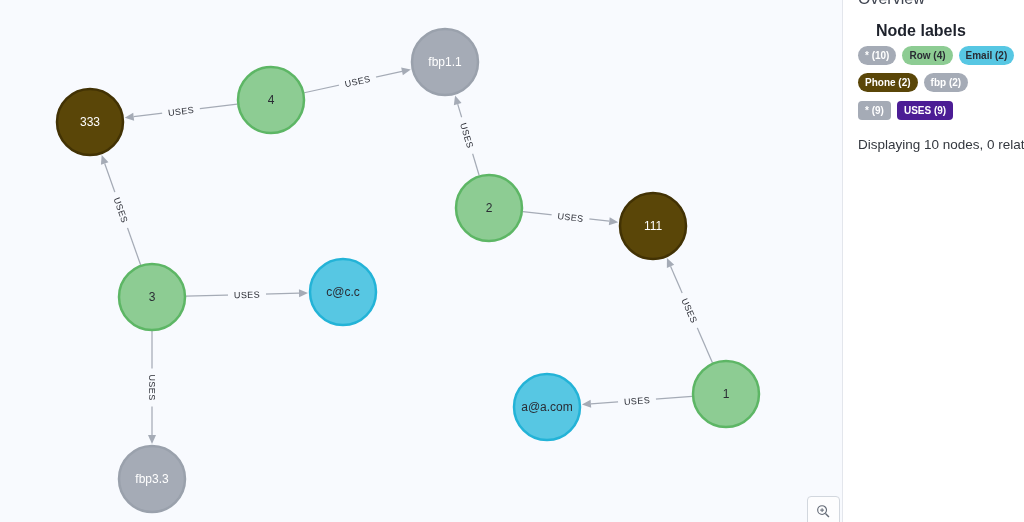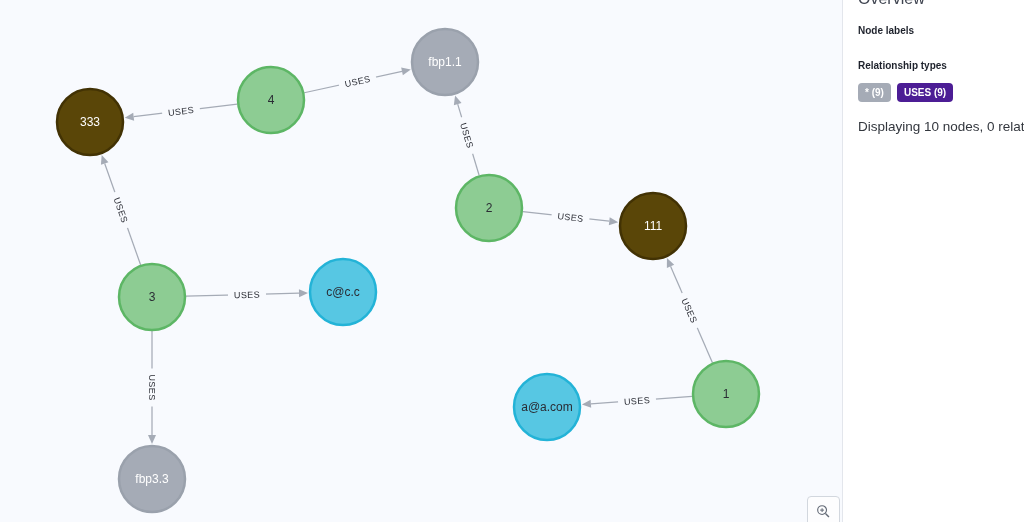--- a/index.html
+++ b/index.html
@@ -30,22 +30,23 @@
   
   .sidebar {
     position: absolute; left: 844px; top: 0; width: 180px; height: 522px;
     background: #ffffff; padding: 0 0 0 14px; overflow: hidden;
   }
   .overview-title {
     font-size: 16px; line-height: 16px; margin-top: -9px; color: #3f4450;
     white-space: nowrap;
   }
   .section-heading {
-    font-size: 10px; font-weight: bold; color: #1e222c; line-height: 16px;
+    font-size: 16px; font-weight: bold; color: #1e222c; line-height: 16px;
     white-space: nowrap;
+    margin-left: 18px;
   }
   .heading-nodes { margin-top: 16px; }
   .heading-rels  { margin-top: 19px; }
   .pills { display: flex; flex-wrap: wrap; gap: 8px 6px; width: 162px; }
   .pills-node { margin-top: 7px; }
   .pills-rel  { margin-top: 9px; }
   .pill {
     font-size: 10px; font-weight: bold; line-height: 13px;
     padding: 3px 7px; white-space: nowrap; cursor: pointer; display: inline-block;
   }
@@ -186,22 +187,28 @@
           <line x1="6.5" y1="4.4" x2="6.5" y2="8.6" stroke="#646b77" stroke-width="1.1"></line>
         </svg>
       </span>
     </div>
   </div>
 
   <div class="sidebar" data-name="overview-sidebar">
     <div class="overview-title" data-name="overview-title">Overview</div>
 
     <div class="section-heading heading-nodes" data-name="node-labels-heading">Node labels</div>
-
-    <div class="section-heading heading-rels" data-name="relationship-types-heading">Relationship types</div>
+    <div class="pills pills-node" id="node-label-pills" data-name="node-label-pills">
+        <span class="pill pill-round" data-name="node-label-pill" style="background: rgb(165, 171, 182); color: rgb(255, 255, 255);">* (10)</span>
+        <span class="pill pill-round" data-name="node-label-pill" style="background: rgb(141, 204, 147); color: rgb(42, 44, 52);">Row (4)</span>
+        <span class="pill pill-round" data-name="node-label-pill" style="background: rgb(87, 199, 227); color: rgb(42, 44, 52);">Email (2)</span>
+        <span class="pill pill-round" data-name="node-label-pill" style="background: rgb(90, 70, 8); color: rgb(255, 255, 255);">Phone (2)</span>
+        <span class="pill pill-round" data-name="node-label-pill" style="background: rgb(165, 171, 182); color: rgb(255, 255, 255);">fbp (2)</span>
+      </div>
+
     <div class="pills pills-rel" id="rel-type-pills" data-name="relationship-type-pills">
         <span class="pill pill-square" data-name="relationship-type-pill" style="background: rgb(165, 171, 182); color: rgb(255, 255, 255);">* (9)</span>
         <span class="pill pill-square" data-name="relationship-type-pill" style="background: #4c1d95; color: rgb(255, 255, 255);">USES (9)</span>
       </div>
 
     <div class="status-line" data-name="status-text">Displaying 10 nodes, 0 relation</div>
   </div>
 
 </div>
 

